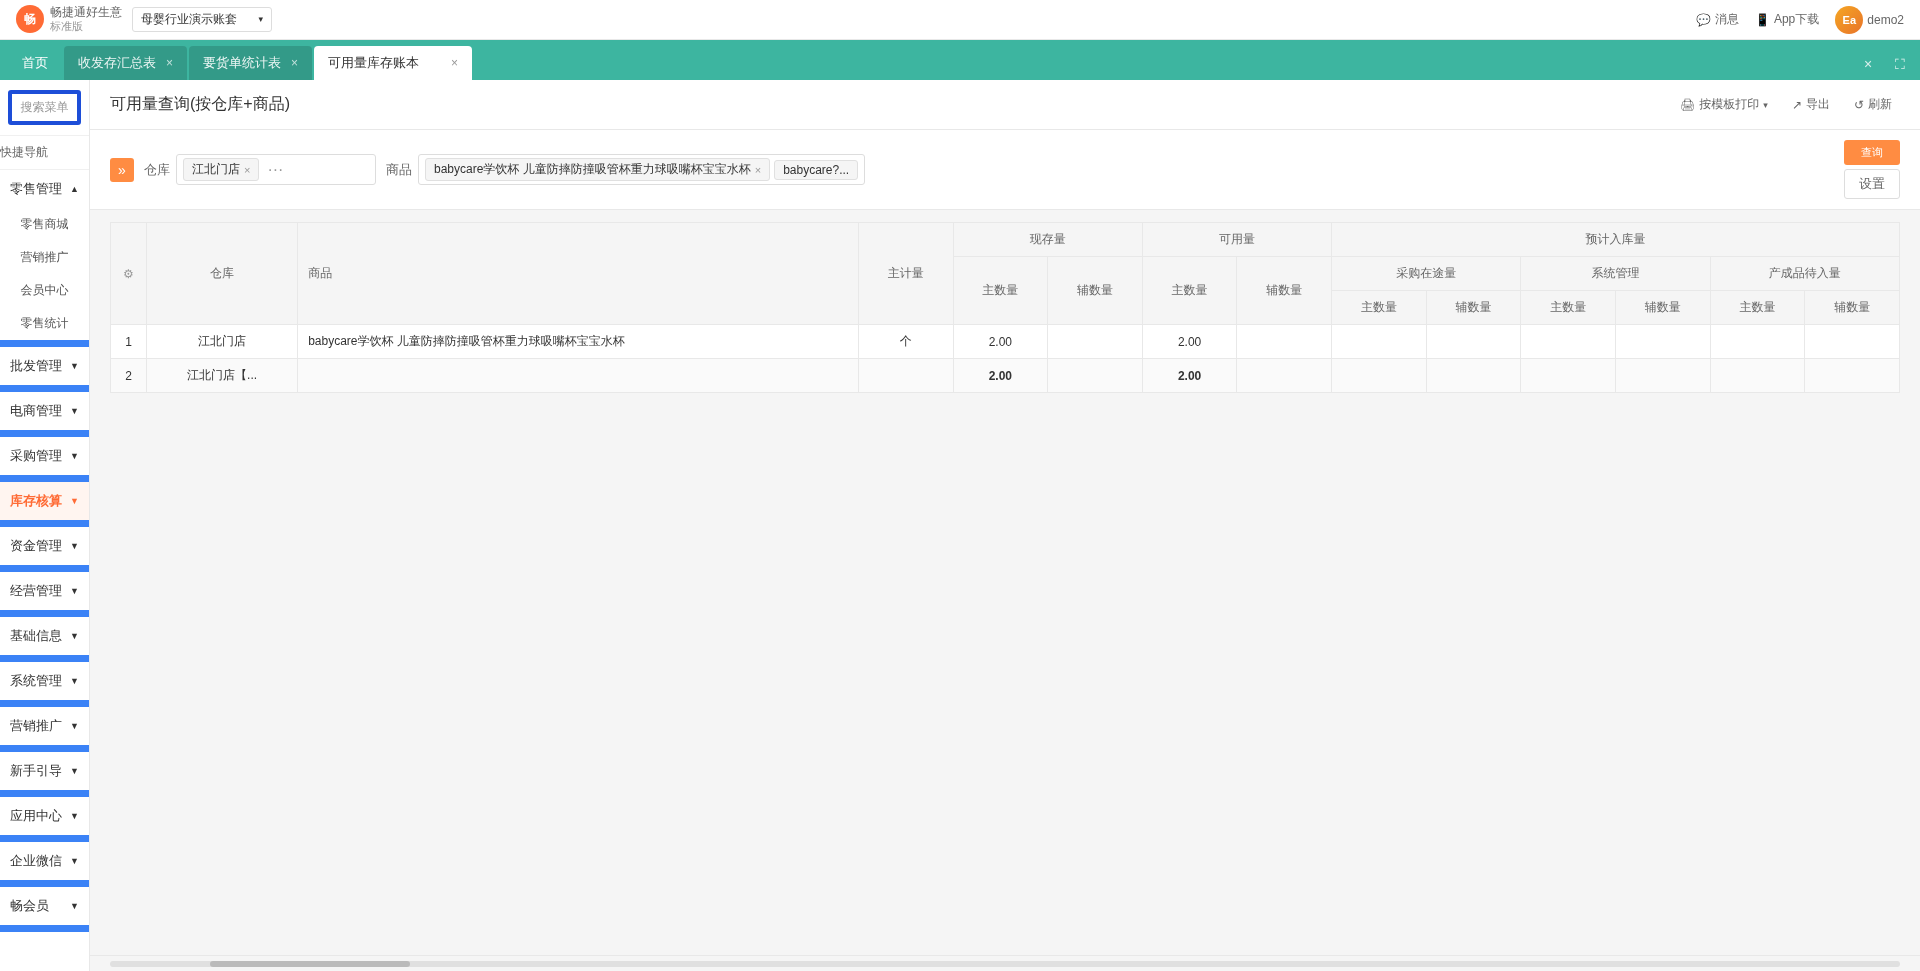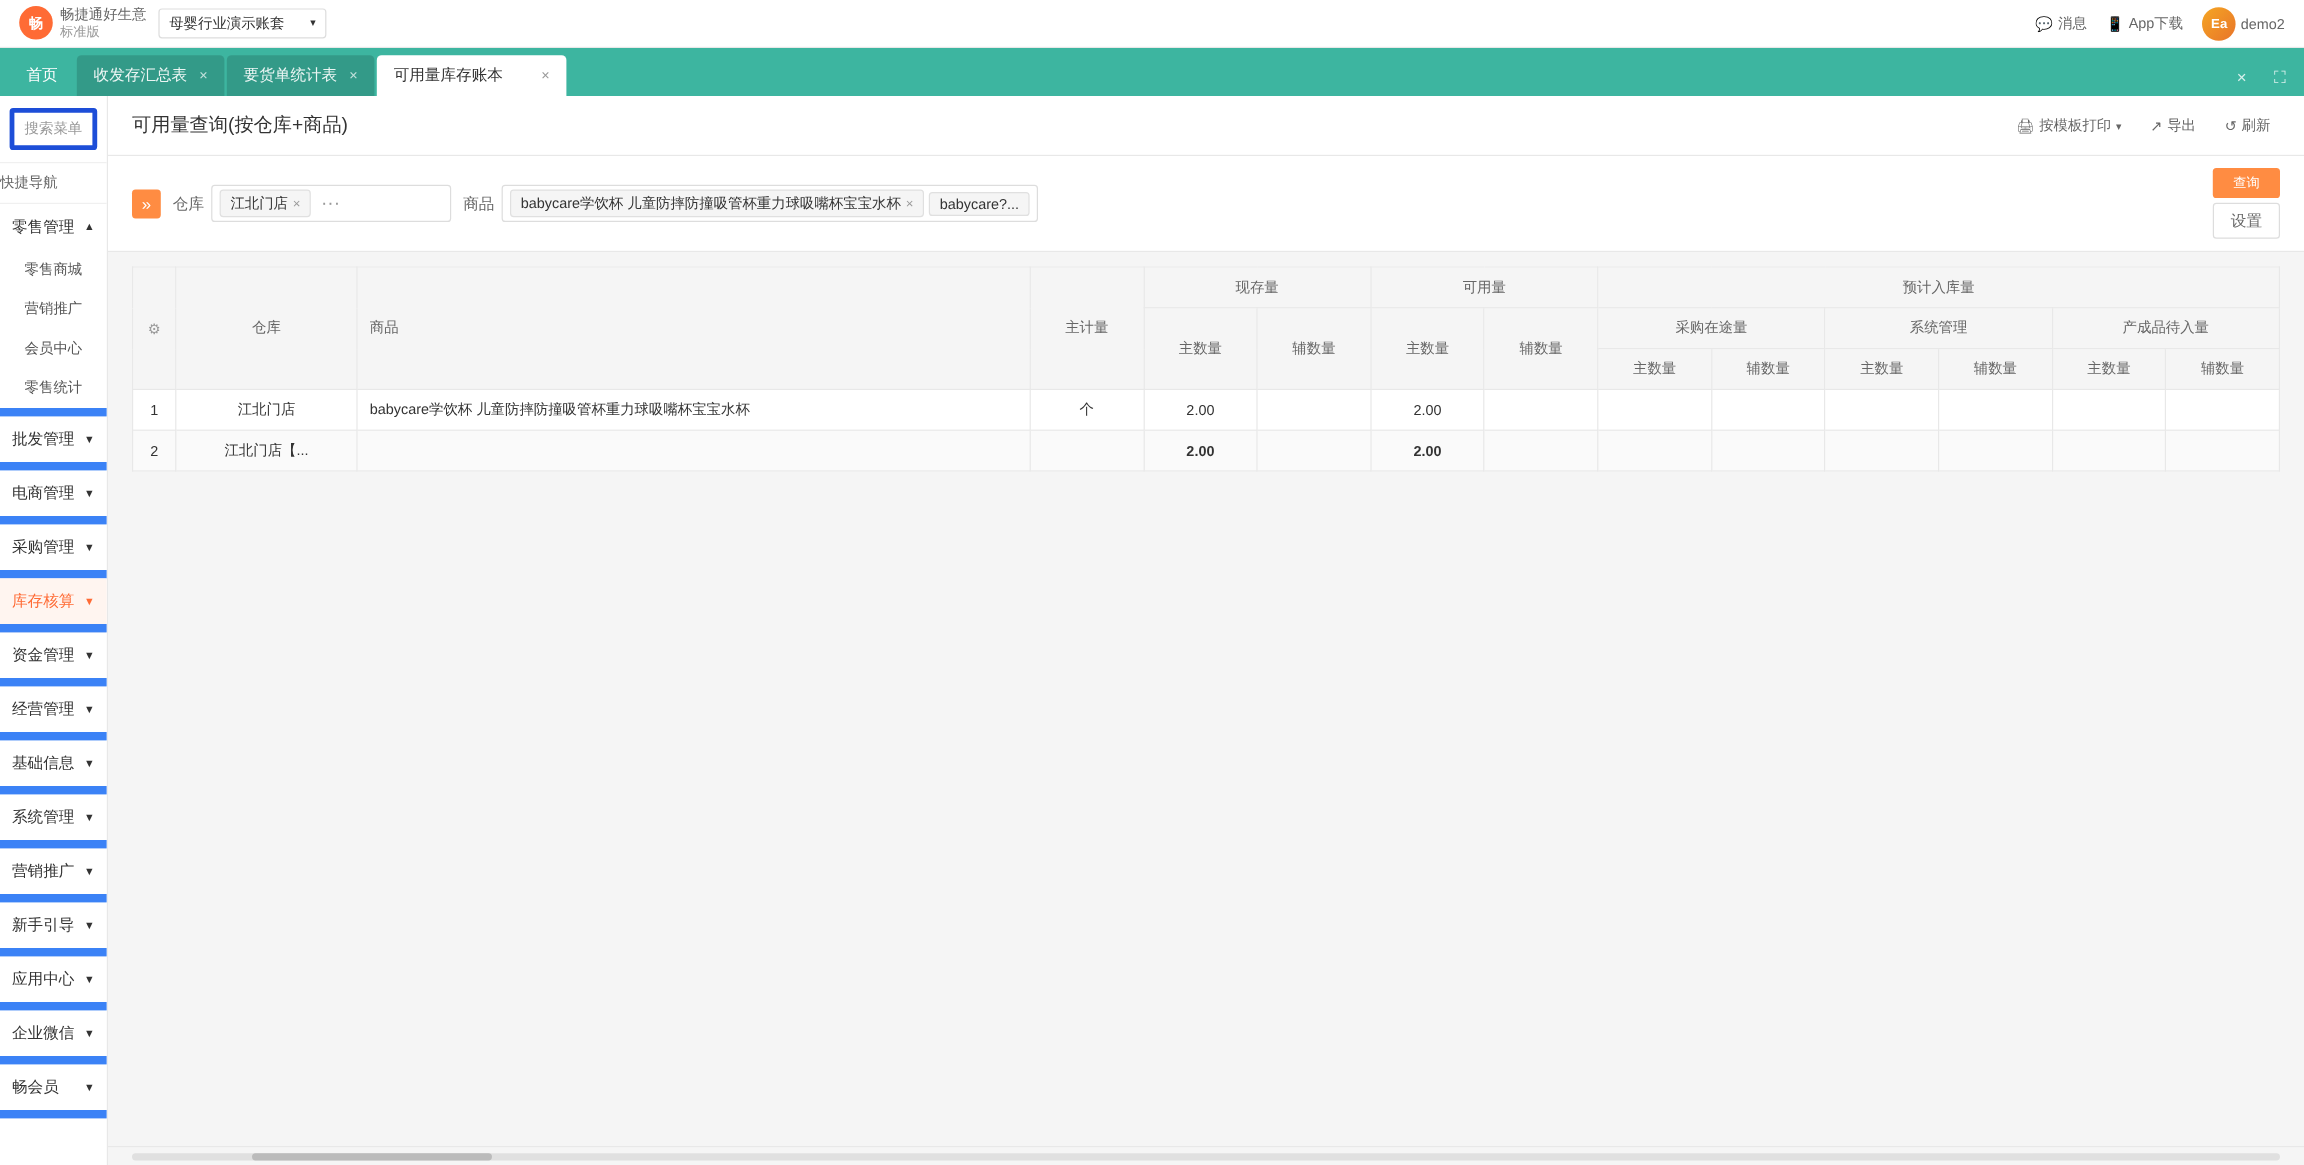--- a/index.html
+++ b/index.html
@@ -167,21 +167,21 @@
         <span class="chevron-icon">▼</span>
       </div>
     </div>
     <div class="sidebar-group">
       <div class="sidebar-group-header">
         <span>采购管理</span>
         <span class="chevron-icon">▼</span>
       </div>
     </div>
     <div class="sidebar-group" style="background:#fff5f0;">
-      <div class="sidebar-group-header" style="color:#ff6b35;font-weight:400;">
+      <div class="sidebar-group-header" style="color:#ff6b35;font-weight:700;">
         <span>库存核算</span>
         <span class="chevron-icon">▼</span>
       </div>
     </div>
     <div class="sidebar-group">
       <div class="sidebar-group-header">
         <span>资金管理</span>
         <span class="chevron-icon">▼</span>
       </div>
     </div>

